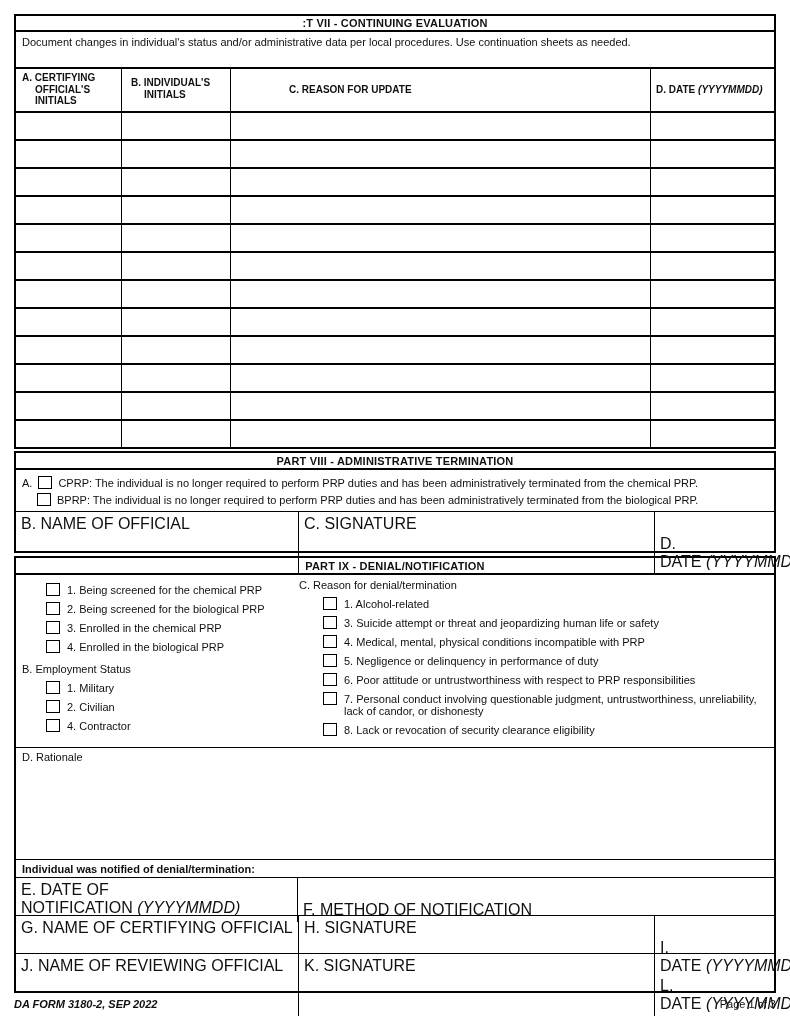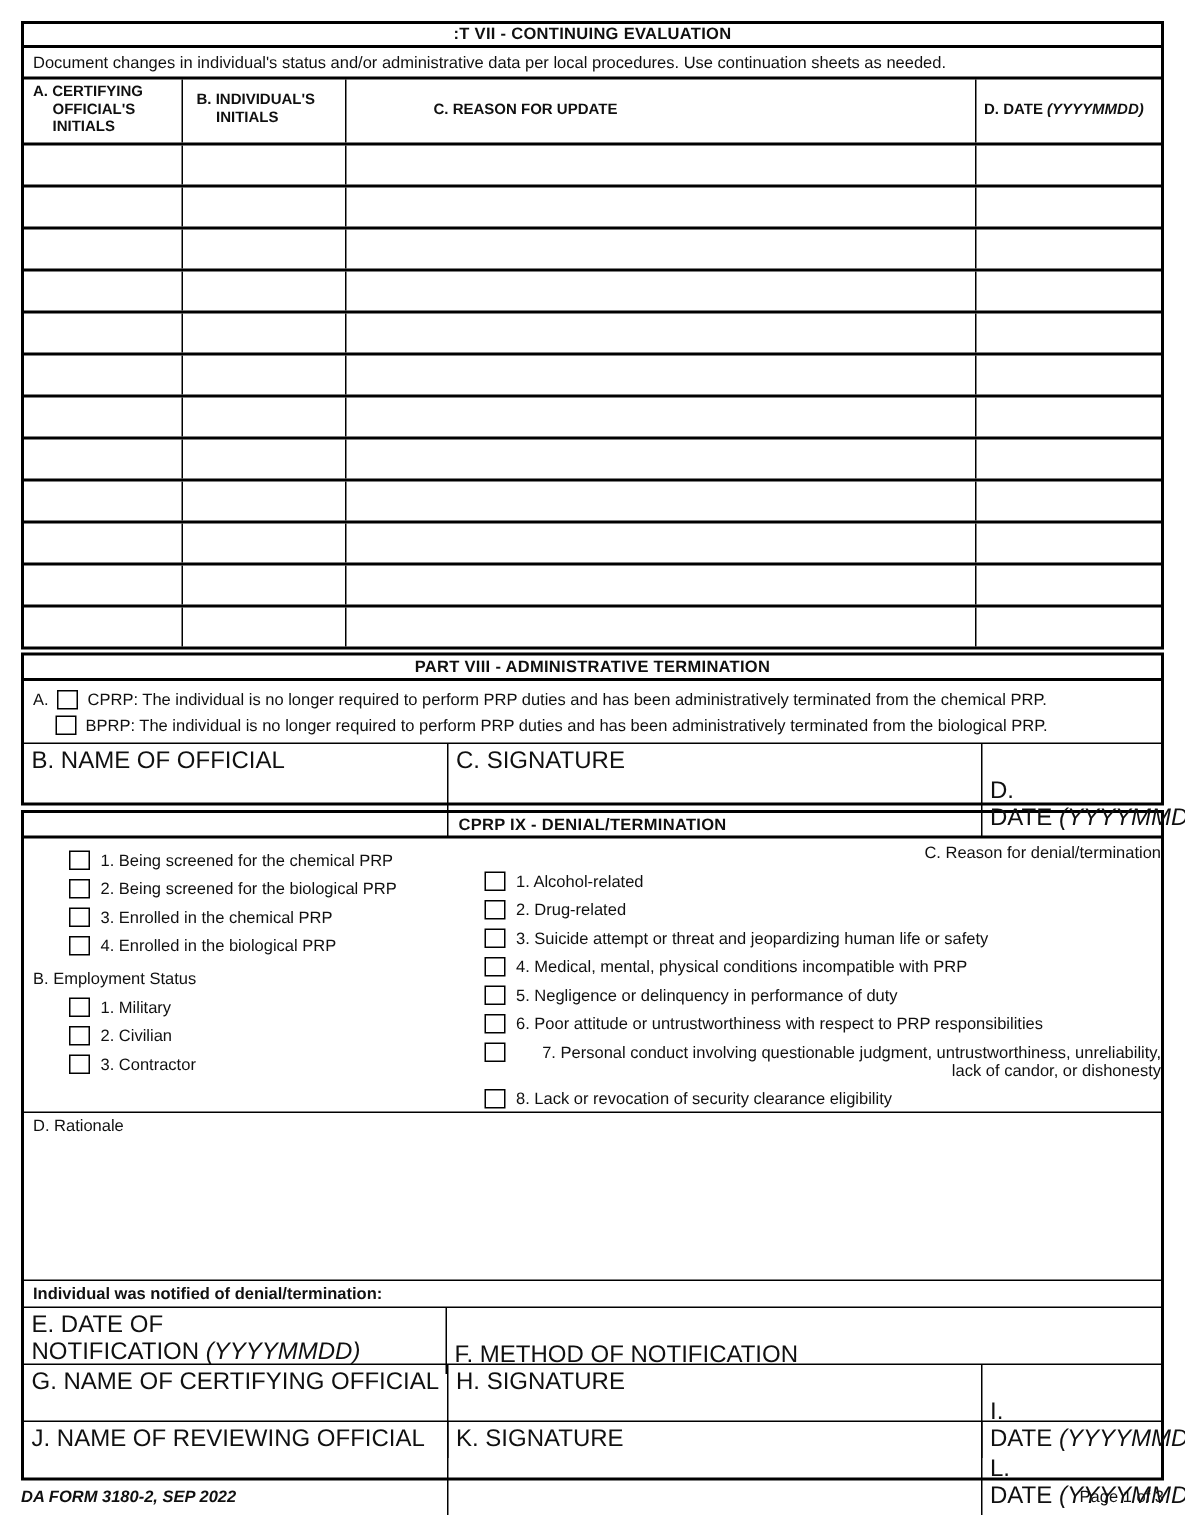--- a/index.html
+++ b/index.html
@@ -9,21 +9,21 @@
     font-family: "Liberation Sans", sans-serif;
     color: #101010;
   }
   .page { width: 790px; height: 1024px; padding: 14px; background: #fff; }
   .section { border: 2px solid #000; background: #fff; }
   .sec-title {
     text-align: center; font-weight: bold; font-size: 11px;
     padding: 2px 0 1px 0; border-bottom: 2px solid #000; letter-spacing: .2px;
   }
   
-  .instruction { font-size: 11px; padding: 4px 6px 3px 6px; border-bottom: 2px solid #000; }
+  .instruction { font-size: 11px; padding: 4px 6px 19px 6px; border-bottom: 2px solid #000; }
   .g4 { display: grid; grid-template-columns: 106px 109px 1fr 123px; }
   .g4 > div { border-right: 1px solid #000; }
   .g4 > div:last-child { border-right: none; }
   .hdr-row { height: 42px; }
   .hdr-row > div { font-weight: bold; font-size: 10px; line-height: 11.5px; }
   .hdrA { padding: 3px 4px 2px 19px; text-indent: -13px; }
   .hdrB { padding: 8px 4px 2px 22px; text-indent: -13px; }
   .hdrC { display:flex; align-items:center; padding-left: 58px; font-size: 10.5px; }
   .hdrD { display:flex; align-items:center; padding-left: 5px; font-size: 10.5px; }
   .data-row { height: 28px; border-top: 2px solid #000; }
@@ -38,21 +38,21 @@
   }
   .fields3 { display: grid; grid-template-columns: 283px 356px 1fr; height: 39px; }
   .fields3 > div, .fields2 > div { border-right: 1px solid #000; padding: 3px 5px; font-size: 16px; }
   .fields3 > div:last-child, .fields2 > div:last-child { border-right: none; margin-top: 20px; }
   .fields2 { display: grid; grid-template-columns: 282px 1fr; height: 38px; }
   .fields3.h38 { height: 38px; }
   .bt1 { border-top: 1px solid #000; }
   
   .p9-body { display: flex; padding: 2px 0 2px 0; min-height: 172px; }
   .p9-col-left  { width: 282px; flex: none; padding-left: 6px; }
-  .p9-col-right { flex: 1; padding-left: 1px; text-align: right; }
+  .p9-col-right { flex: 1; padding-left: 1px; }
   .p9-group-label { font-size: 11px; margin-top: 2px; }
   .p9-group-label.gap { margin-top: 10px; }
   .itm { display: flex; gap: 7px; margin-top: 6px; padding-left: 24px; align-items: flex-start; }
   .itm .cb { margin-top: 0; }
   .itm .lbl { font-size: 11px; line-height: 12px; padding-top: 1px; max-width: 430px; }
   .rationale { border-top: 1px solid #000; height: 112px; padding: 3px 6px; font-size: 11px; }
   .notified { border-top: 1px solid #000; padding: 3px 6px 2px 6px; font-weight: bold; font-size: 11px; }
   .mt2 { margin-top: 2px; } .mt3 { margin-top: 3px; }
   
   .footer { display: flex; justify-content: space-between; margin-top: 5px; font-size: 11px; }
@@ -164,21 +164,21 @@
       </div>
     </div>
     <div class="fields3">
       <div><span>B. NAME OF OFFICIAL</span></div>
       <div><span>C. SIGNATURE</span></div>
       <div><span>D. DATE</span>&nbsp;<span class="fmt">(YYYYMMDD)</span></div>
     </div>
   </div>
 
   <div class="section mt3">
-    <div class="sec-title">CPRP IX - DENIAL/TERMINATION</div>
+    <div class="sec-title">PART IX - DENIAL/NOTIFICATION</div>
 
     <div class="p9-body">
       <div class="p9-col-left">
         <div class="itm">
           <span class="cb"></span>
           <span class="lbl">1. Being screened for the chemical PRP</span>
         </div>
         <div class="itm">
           <span class="cb"></span>
           <span class="lbl">2. Being screened for the biological PRP</span>
@@ -195,33 +195,29 @@
         <div class="itm">
           <span class="cb"></span>
           <span class="lbl">1. Military</span>
         </div>
         <div class="itm">
           <span class="cb"></span>
           <span class="lbl">2. Civilian</span>
         </div>
         <div class="itm">
           <span class="cb"></span>
-          <span class="lbl">3. Contractor</span>
+          <span class="lbl">4. Contractor</span>
         </div>
       </div>
 
       <div class="p9-col-right">
         <div class="p9-group-label">C. Reason for denial/termination</div>
         <div class="itm">
           <span class="cb"></span>
           <span class="lbl">1. Alcohol-related</span>
-        </div>
-        <div class="itm">
-          <span class="cb"></span>
-          <span class="lbl">2. Drug-related</span>
         </div>
         <div class="itm">
           <span class="cb"></span>
           <span class="lbl">3. Suicide attempt or threat and jeopardizing human life or safety</span>
         </div>
         <div class="itm">
           <span class="cb"></span>
           <span class="lbl">4. Medical, mental, physical conditions incompatible with PRP</span>
         </div>
         <div class="itm">

